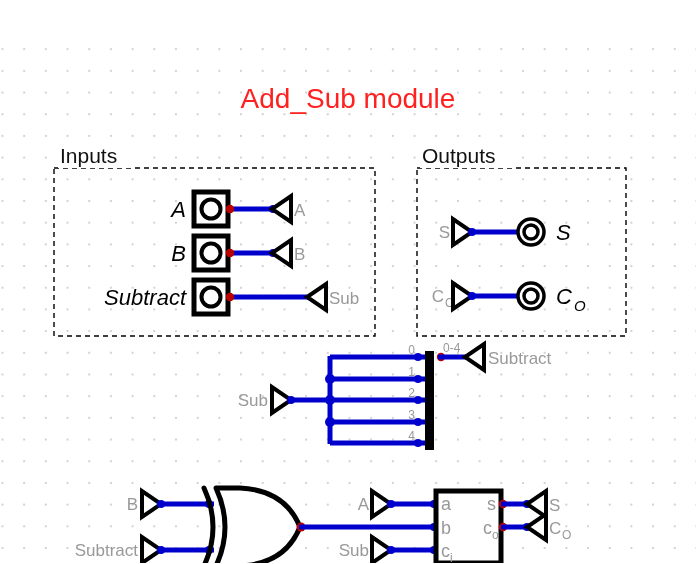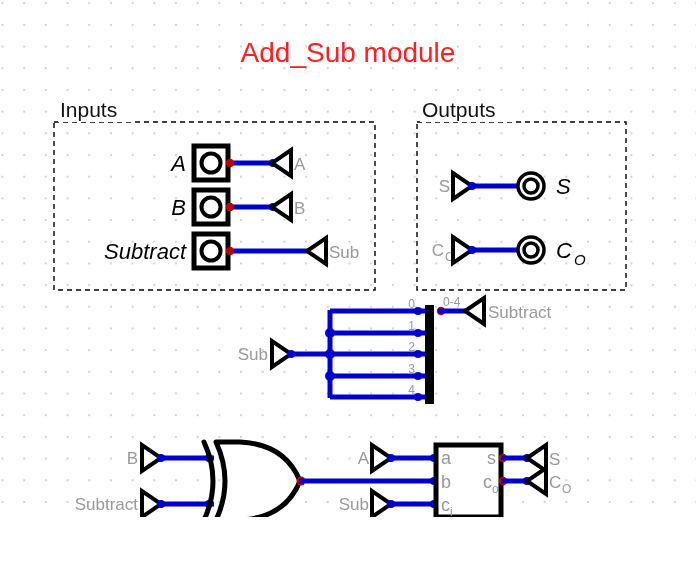--- a/index.html
+++ b/index.html
@@ -10,20 +10,21 @@
   #canvas {
     position: relative;
     width: 696px;
     height: 517px;
     background-color: #ffffff;
     background-image: radial-gradient(circle, #d2d2d2 0.9px, rgba(0,0,0,0) 1.1px);
     background-size: 21.7px 21.7px;
     background-position: 35px 14px;
     overflow: hidden;
     font-family: "Liberation Sans", sans-serif;
+    margin-top: 46px;
   }
   svg.layer {
     position: absolute;
     left: 0;
     top: 0;
     width: 696px;
     height: 564px;
   }
 </style>
 </head>

